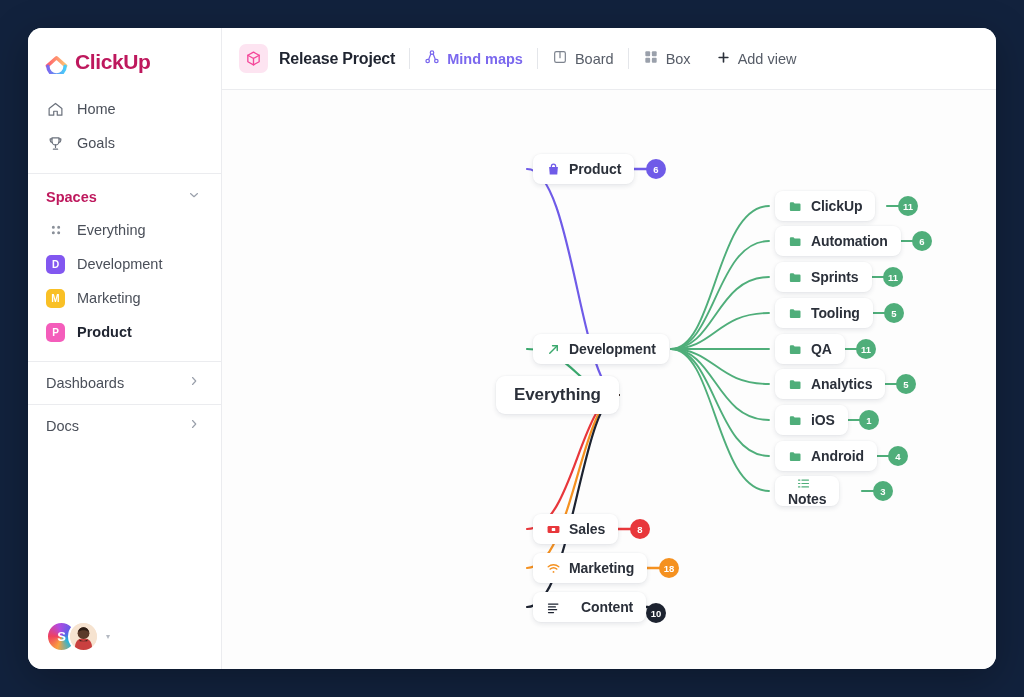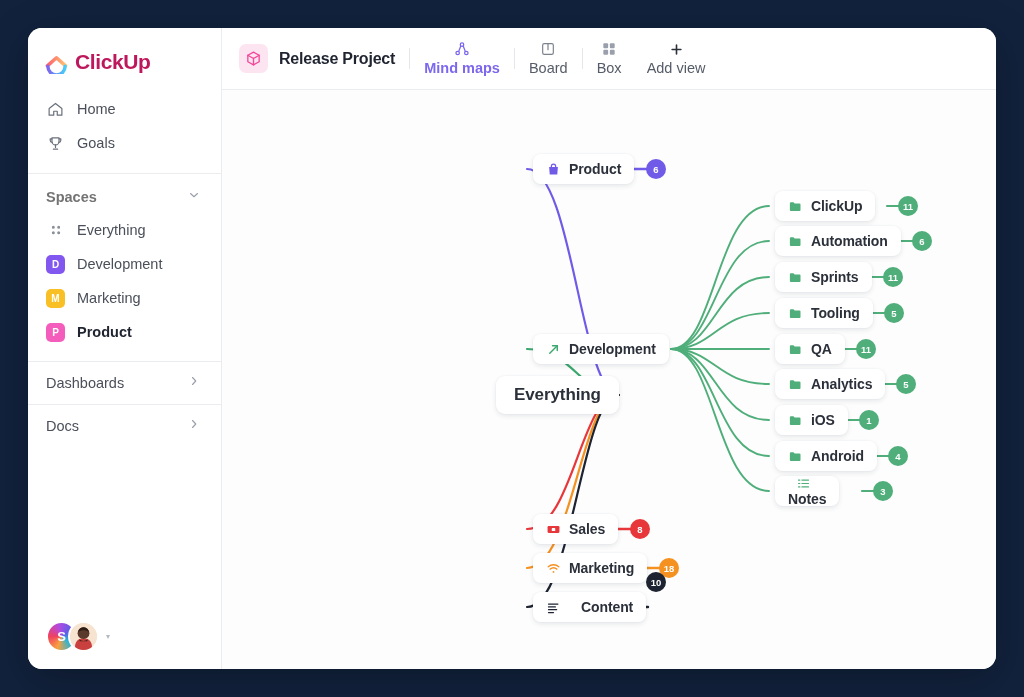--- a/index.html
+++ b/index.html
@@ -47,21 +47,21 @@
     display: flex; align-items: center; justify-content: center; }
   .nav-label { font-size: 14.5px; color: #4a4f59; }
 
   .divider { height: 1px; background: #ebecef; margin: 13px 0 0 0; }
 
   .spaces-head {
     display: flex; align-items: center; justify-content: space-between;
     padding: 14px 20px 7px 18px;
     cursor: pointer;
   }
-  .spaces-title { font-size: 14.5px; font-weight: bold; color: #737373; }
+  .spaces-title { font-size: 14.5px; font-weight: bold; color: #be185d; }
 
   .space-item {
     display: flex; align-items: center; gap: 12px;
     height: 34px; padding-left: 18px; cursor: pointer;
   }
   .space-badge {
     width: 19px; height: 19px; flex: 0 0 19px;
     border-radius: 5px;
     color: #fff; font-size: 10px; font-weight: bold;
     display: flex; align-items: center; justify-content: center;
@@ -107,22 +107,22 @@
     background: #fde4f1;
     display: flex; align-items: center; justify-content: center;
     flex: 0 0 29px;
   }
   .proj-name {
     font-size: 16px; font-weight: bold; color: #1f2430;
     margin-left: 11px; letter-spacing: -0.2px;
   }
   .tb-sep { width: 1px; height: 21px; background: #e4e6ea; margin: 0 14px; }
   .tb-tab {
-    display: flex; align-items: center; gap: 0;
-    font-size: 14.5px; color: #5a6personally; cursor: pointer; flex-direction: column;
+    display: flex; align-items: center; gap: 7px;
+    font-size: 14.5px; color: #5a6personally; cursor: pointer;
   }
   .tb-tab { color: #565c67; }
   .tb-tab.active { color: #7b68ee; font-weight: bold; }
 
   #canvas {
     flex: 1 1 auto; position: relative;
     background: #fdfdfd;
     overflow: hidden;
   }
   #wires { position: absolute; inset: 0; width: 100%; height: 100%; }
@@ -499,21 +499,21 @@
             <span class="nico">
               <svg viewBox="0 0 24 24" width="15" height="15" fill="none" stroke="#4fae7a" stroke-width="1.9" stroke-linecap="round">
       <path d="M4 6.5h2.2M4 12h2.2M4 17.5h2.2M9.5 6.5H20M9.5 12H20M9.5 17.5H20"></path>
               </svg>
             </span>
             <span class="ntext">Notes</span>
           </div>
           <div class="badge" style="background: rgb(111, 91, 232); left: 424px; top: 69px;">6</div>
           <div class="badge" style="background: rgb(232, 55, 59); left: 408px; top: 429px;">8</div>
           <div class="badge" style="background: rgb(245, 145, 32); left: 437px; top: 468px;">18</div>
-          <div class="badge" style="background: rgb(29, 35, 48); left: 424px; top: 482px;">10</div>
+          <div class="badge" style="background: rgb(29, 35, 48); left: 424px; top: 513px;">10</div>
           <div class="badge" style="background: rgb(79, 174, 122); left: 676px; top: 106px;">11</div>
           <div class="badge" style="background: rgb(79, 174, 122); left: 690px; top: 141px;">6</div>
           <div class="badge" style="background: rgb(79, 174, 122); left: 661px; top: 177px;">11</div>
           <div class="badge" style="background: rgb(79, 174, 122); left: 662px; top: 213px;">5</div>
           <div class="badge" style="background: rgb(79, 174, 122); left: 634px; top: 249px;">11</div>
           <div class="badge" style="background: rgb(79, 174, 122); left: 674px; top: 284px;">5</div>
           <div class="badge" style="background: rgb(79, 174, 122); left: 637px; top: 320px;">1</div>
           <div class="badge" style="background: rgb(79, 174, 122); left: 666px; top: 356px;">4</div>
           <div class="badge" style="background: rgb(79, 174, 122); left: 651px; top: 391px;">3</div>
         </div>

